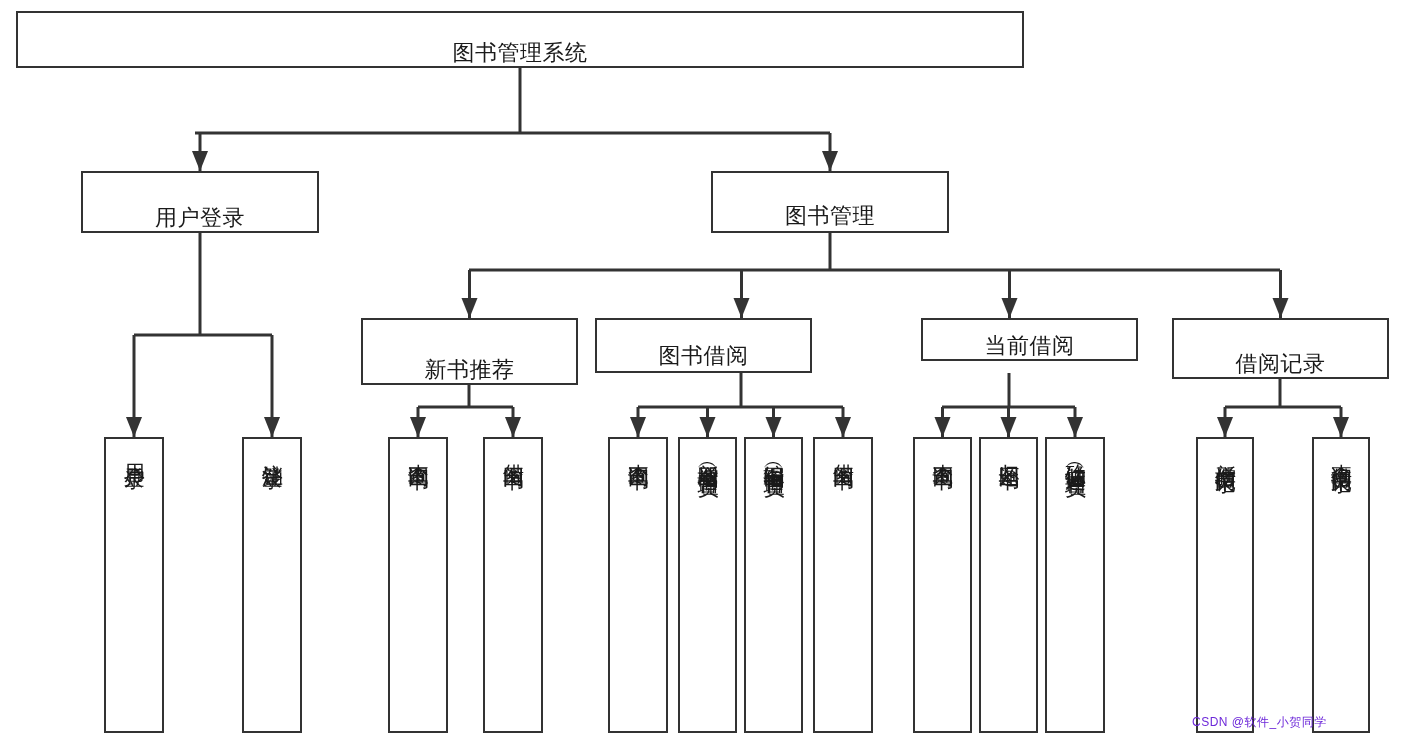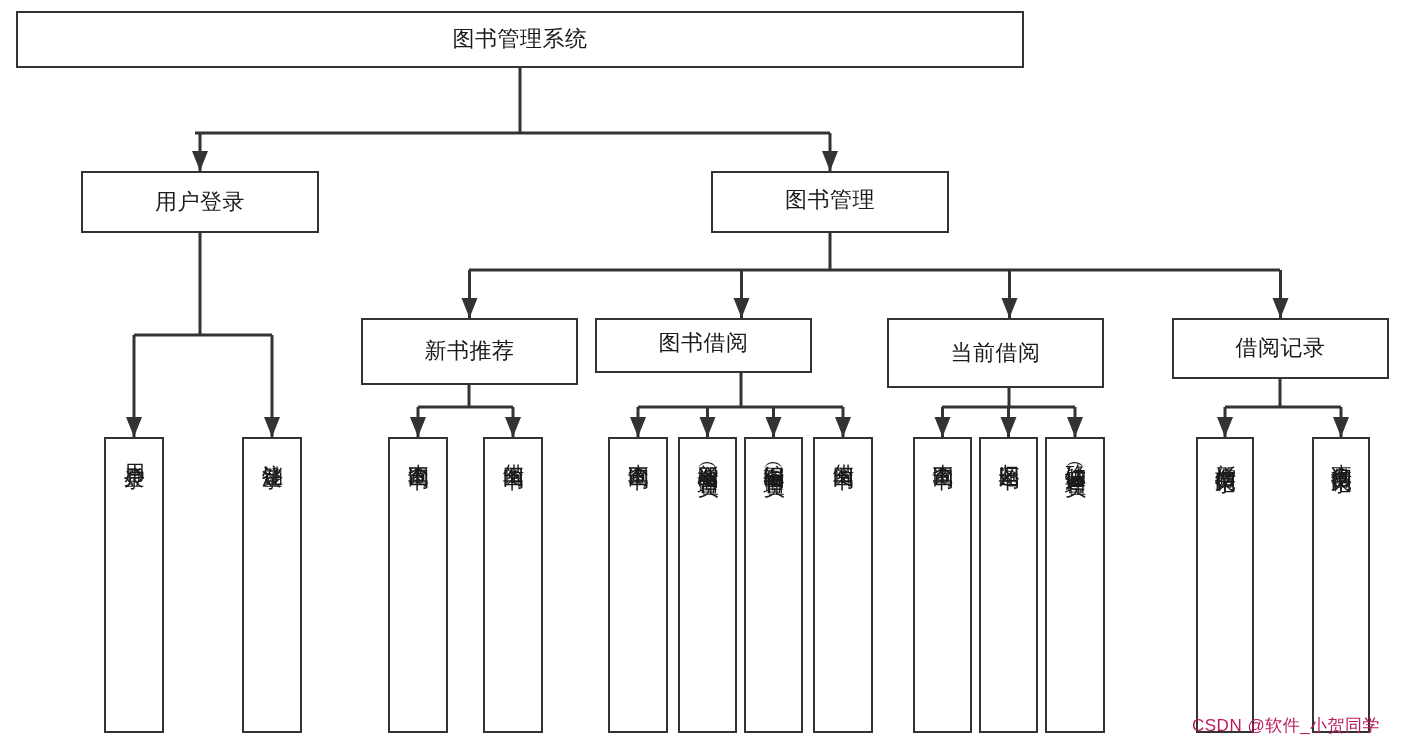--- a/index.html
+++ b/index.html
@@ -24,21 +24,21 @@
     width: 1405px;
     height: 747px;
   }
   .node {
     position: absolute;
     box-sizing: border-box;
     background: #ffffff;
     border: 2px solid #333333;
     color: #1a1a1a;
     display: flex;
-    align-items: center;
+    align-items: flex-end;
     justify-content: center;
     overflow: hidden;
   }
   .node-label {
     display: block;
     text-align: center;
     letter-spacing: 0.5px;
     color: #1a1a1a;
   }
   .node.horizontal .node-label {
@@ -54,22 +54,22 @@
   .node.vertical .node-label {
     writing-mode: vertical-rl;
     text-orientation: upright;
     font-size: 21px;
     line-height: 1.28;
     letter-spacing: 2px;
     white-space: nowrap;
   }
   .watermark {
     position: absolute;
-    font-size: 17px;
-    color: #be185d;
+    font-size: 12px;
+    color: #6d28d9;
     white-space: nowrap;
     letter-spacing: 0.5px;
   }
 </style>
 </head>
 <body>
 
 <div id="canvas">
 
   <svg id="edges" viewBox="0 0 1405 747" xmlns="http://www.w3.org/2000/svg">
@@ -136,21 +136,21 @@
       </div>
       <div class="node horizontal" style="left: 711px; top: 171px; width: 238px; height: 62px; font-family: Liberation Mono, monospace;">
         <span class="node-label">图书管理</span>
       </div>
       <div class="node horizontal" style="left: 361px; top: 318px; width: 217px; height: 67px;">
         <span class="node-label">新书推荐</span>
       </div>
       <div class="node horizontal" style="left: 595px; top: 318px; width: 217px; height: 55px; font-family: Liberation Mono, monospace;">
         <span class="node-label">图书借阅</span>
       </div>
-      <div class="node horizontal" style="left: 887px; top: 318px; width: 217px; height: 70px;">
+      <div class="node horizontal" style="left: 921px; top: 318px; width: 217px; height: 43px;">
         <span class="node-label">当前借阅</span>
       </div>
       <div class="node horizontal" style="left: 1172px; top: 318px; width: 217px; height: 61px;">
         <span class="node-label">借阅记录</span>
       </div>
       <div class="node vertical" style="left: 104px; top: 437px; width: 60px; height: 296px;">
         <span class="node-label">用户登录</span>
       </div>
       <div class="node vertical" style="left: 242px; top: 437px; width: 60px; height: 296px;">
         <span class="node-label">注销登录</span>

